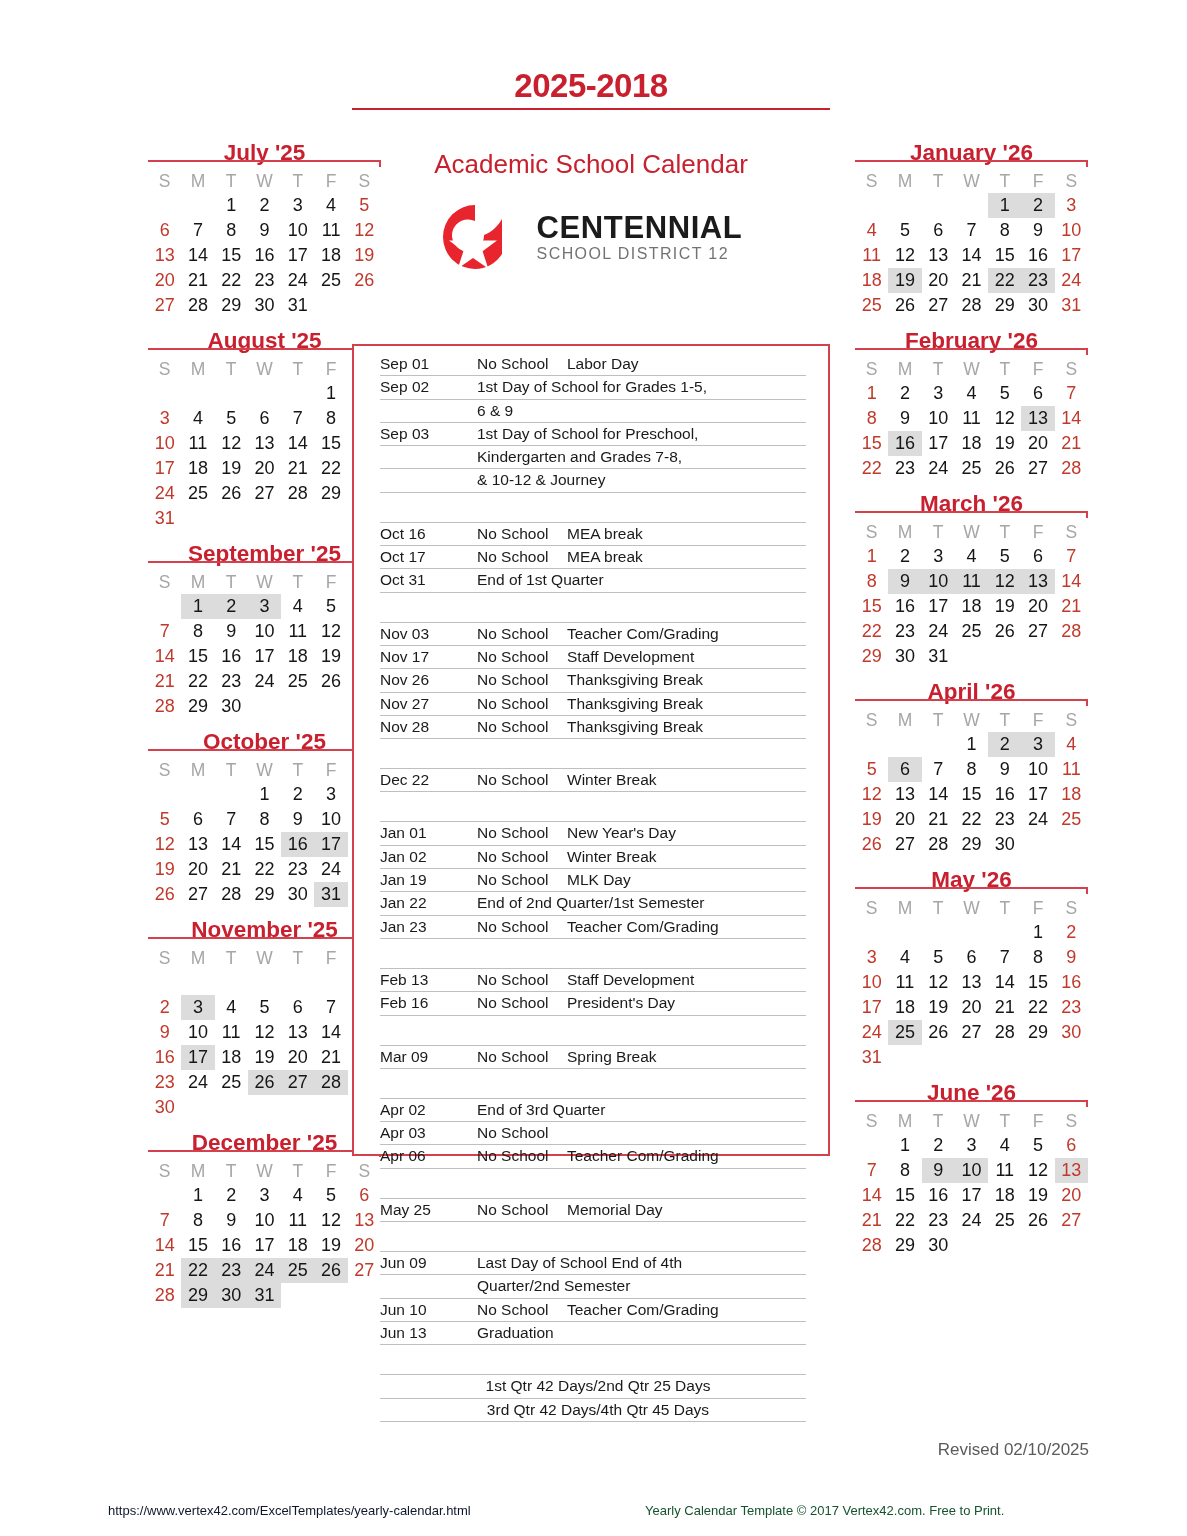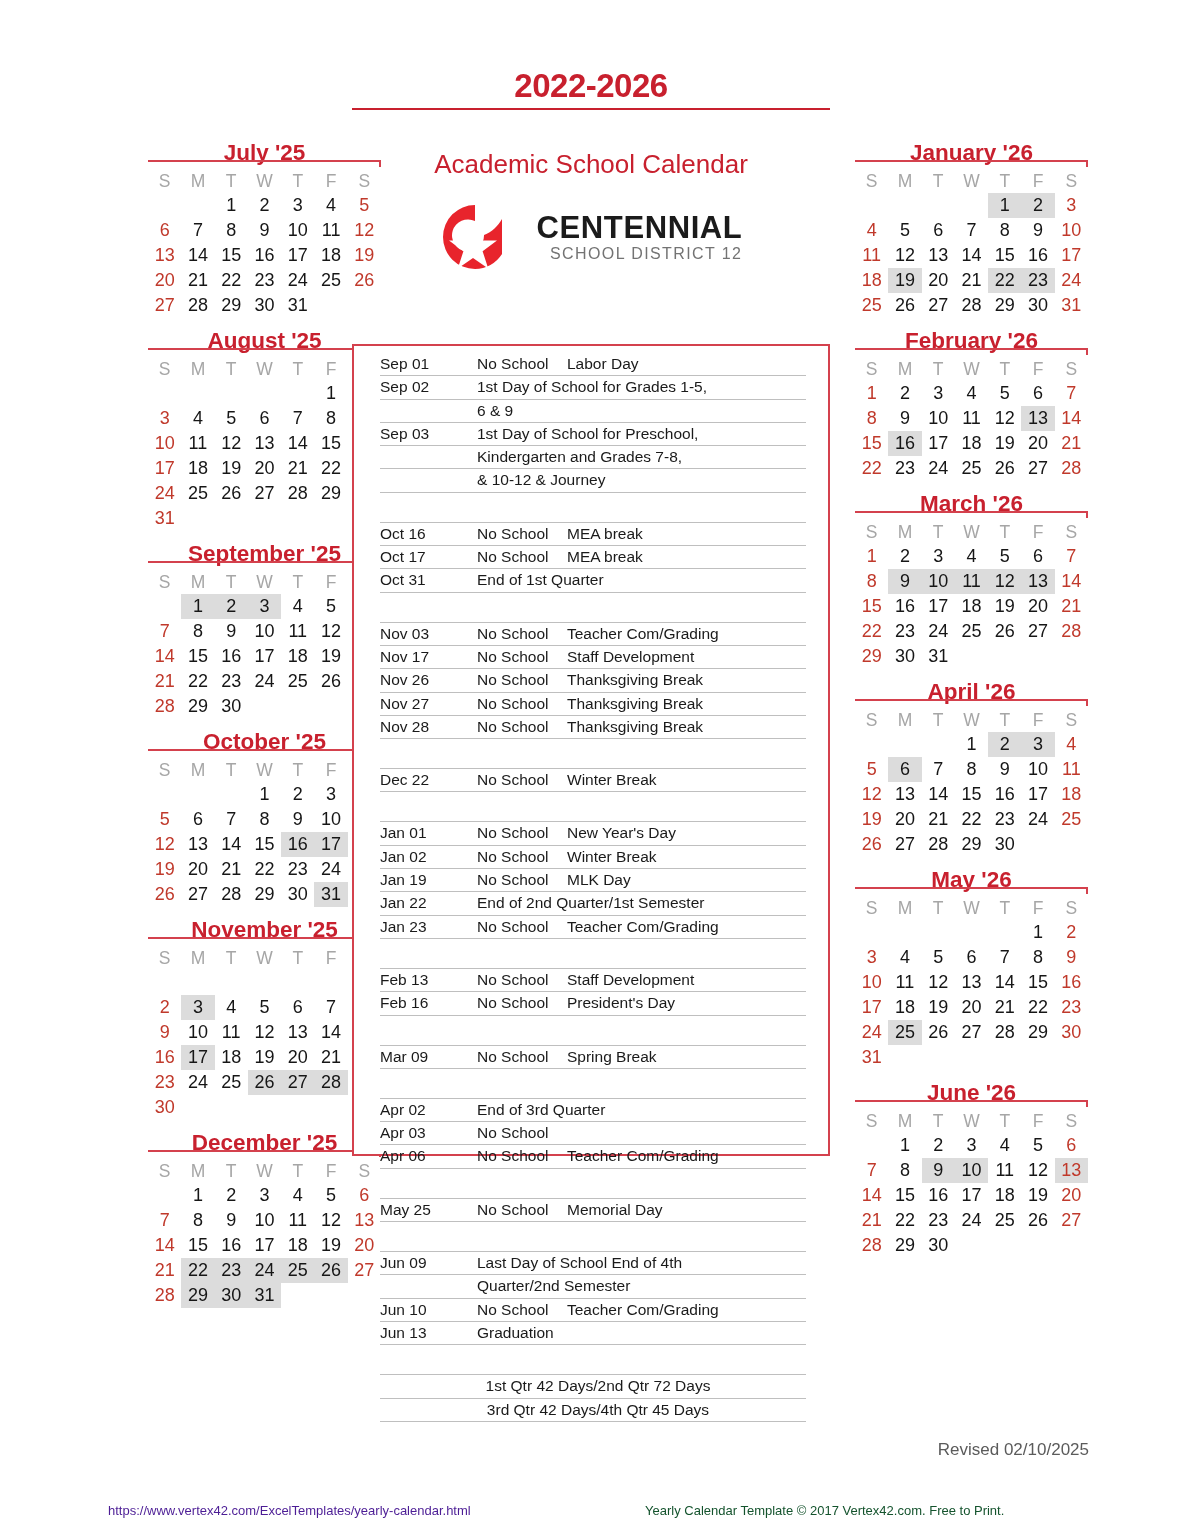--- a/index.html
+++ b/index.html
@@ -41,21 +41,21 @@
   }
 
   
   #logo-row {
     display: flex;
     align-items: center;
     justify-content: center;
     margin-top: 22px;
   }
   #logo-mark { position: relative; width: 70px; height: 70px; flex: 0 0 auto; }
-  #logo-text { margin-left: 27px; text-align: right; }
+  #logo-text { margin-left: 27px; }
   #logo-name {
     font-size: 31px;
     font-weight: bold;
     letter-spacing: 0.6px;
     color: #1b1b1b;
     line-height: 32px;
   }
   #logo-sub {
     font-size: 16px;
     letter-spacing: 1.4px;
@@ -176,35 +176,35 @@
     top: 1440px;
     font-size: 17px;
     color: #5b5b5b;
     text-align: center;
   }
   #footer-url {
     position: absolute;
     left: 108px;
     top: 1503px;
     font-size: 13px;
-    color: #4c1d95;
+    color: #0f172a;
   }
   #footer-credit {
     position: absolute;
     left: 645px;
     top: 1503px;
     font-size: 13px;
     color: #14532d;
   }
 </style>
 </head>
 <body>
 
 <div id="title-block">
-  <div id="year-title">2022-2026</div>
+  <div id="year-title">2025-2018</div>
   <div id="title-rule"></div>
   <div id="subtitle">Academic School Calendar</div>
 
   <div id="logo-row">
     <div id="logo-mark">
       <svg width="70" height="70" viewBox="0 0 70 70">
         <path d="M35 3 A32 32 0 1 0 35 67 A32 32 0 0 0 62 52 L62 33 L44 33 A16 16 0 1 1 35 19 Z" fill="#e8242c"></path>
         <path d="M62 52 L62 17 C58 24 52 30 44 33 L62 33 Z" fill="#e8242c"></path>
         <polygon fill="#ffffff" points="33,21 39.2,38.5 57,38.5 42.6,49.2 48.2,66.5 33,56 17.8,66.5 23.4,49.2 9,38.5 26.8,38.5"></polygon>
       </svg>
@@ -1167,21 +1167,21 @@
         <div class="ev-noschool">No School</div>
         <div class="ev-desc">Teacher Com/Grading</div>
       </div>
       <div class="ev-row">
         <div class="ev-date">Jun 13</div>
         <div class="ev-wide">Graduation</div>
       </div>
       <div class="ev-row spacer"></div>
       <div class="ev-row spacer-line"></div>
       <div class="ev-row">
-        <div class="ev-summary">1st Qtr 42 Days/2nd Qtr 72 Days</div>
+        <div class="ev-summary">1st Qtr 42 Days/2nd Qtr 25 Days</div>
       </div>
       <div class="ev-row">
         <div class="ev-summary">3rd Qtr 42 Days/4th Qtr 45 Days</div>
       </div>
     </div>
 </div>
 
 <div id="revised">Revised 02/10/2025</div>
 <div id="footer-url">https://www.vertex42.com/ExcelTemplates/yearly-calendar.html</div>
 <div id="footer-credit">Yearly Calendar Template © 2017 Vertex42.com. Free to Print.</div>

